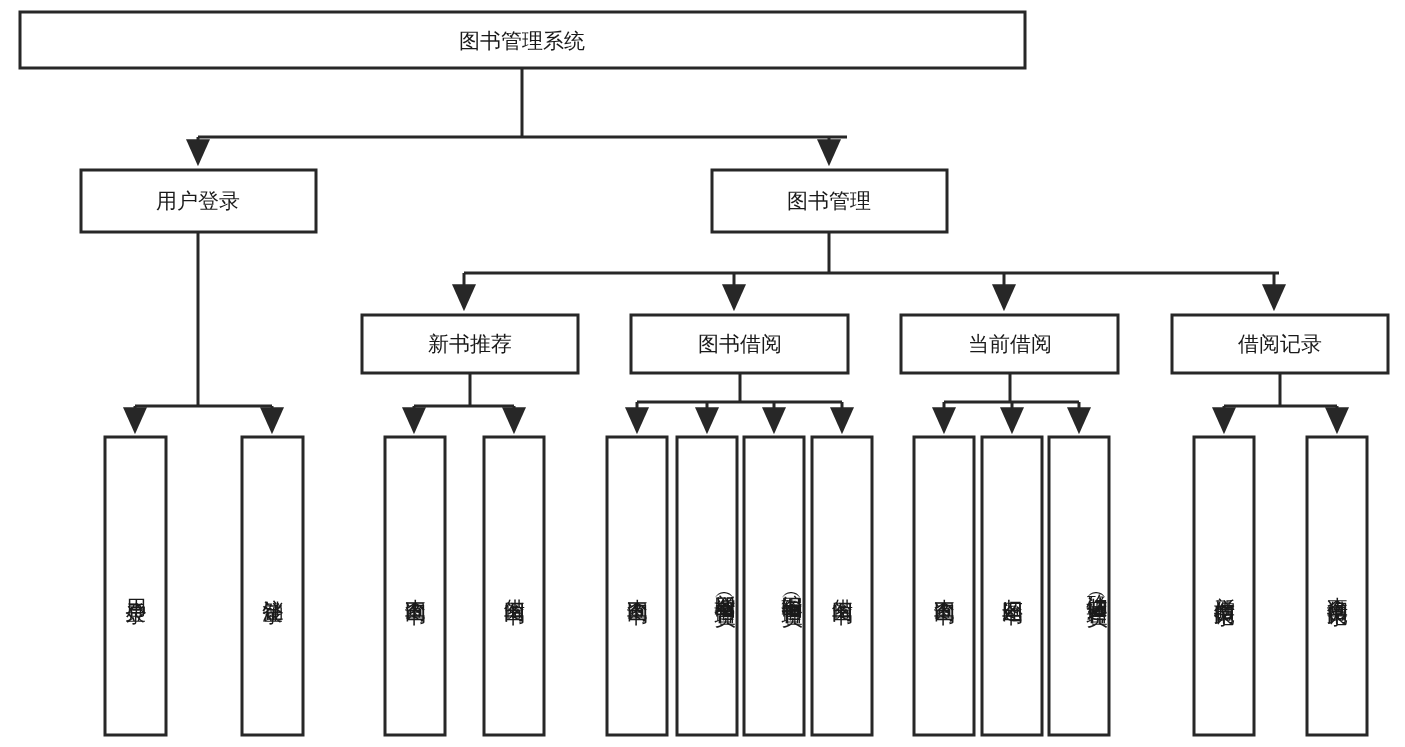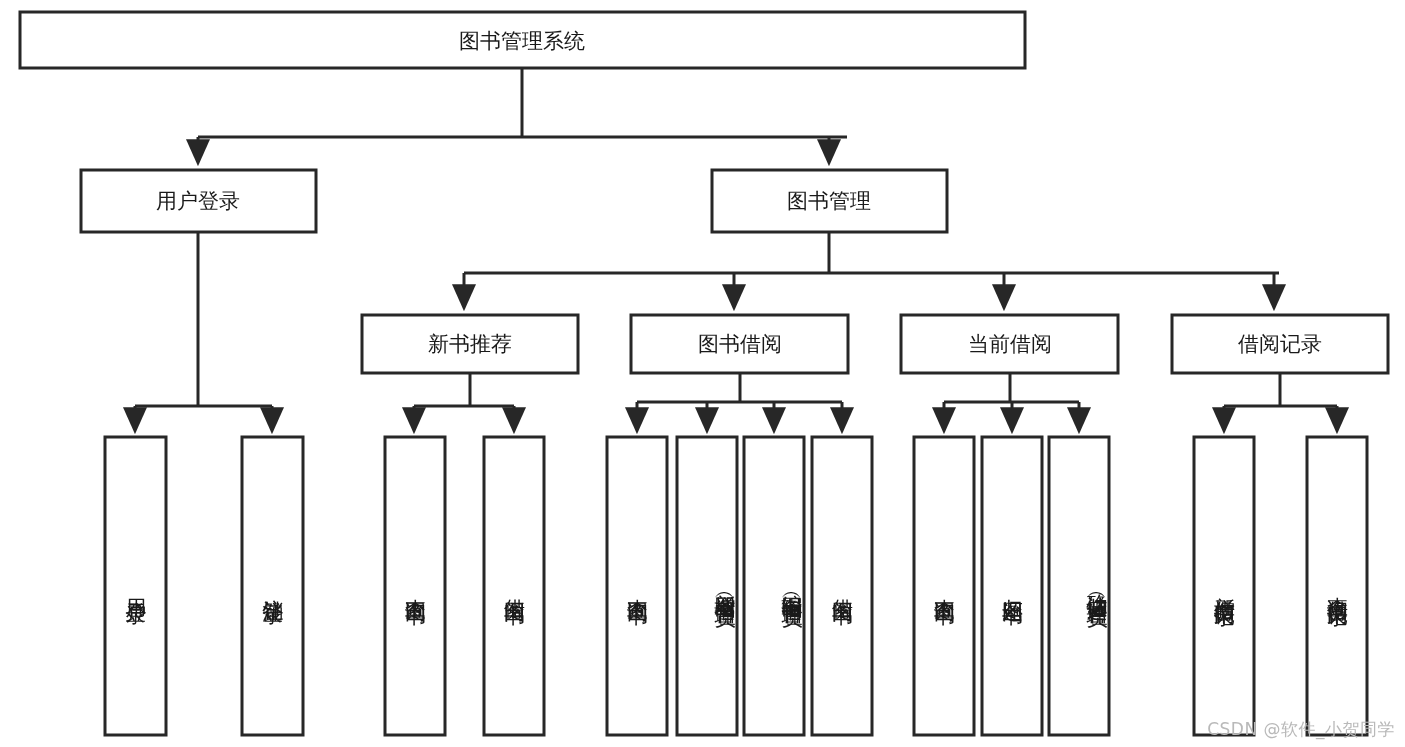--- a/index.html
+++ b/index.html
@@ -199,14 +199,13 @@
   <div class="vlabel" style="left:744px; top:437px; width:60px; height:298px; align-items:flex-start;">编辑图书（管理员）</div>
   <div class="vlabel" style="left:812px; top:437px; width:60px; height:298px;">借阅图书</div>
 
   <div class="vlabel" style="left:914px; top:437px; width:60px; height:298px;">查询图书</div>
   <div class="vlabel" style="left:982px; top:437px; width:60px; height:298px;">归还图书</div>
   <div class="vlabel" style="left:1049px; top:437px; width:60px; height:298px; align-items:flex-start;">确认归还（管理员）</div>
 
   <div class="vlabel" style="left:1194px; top:437px; width:60px; height:298px;">新增借阅记录</div>
   <div class="vlabel" style="left:1307px; top:437px; width:60px; height:298px;">查询借阅记录</div>
 
-  <div class="watermark">CSDN @软件_小贺同学</div>
 </div>
 
 </body></html>

